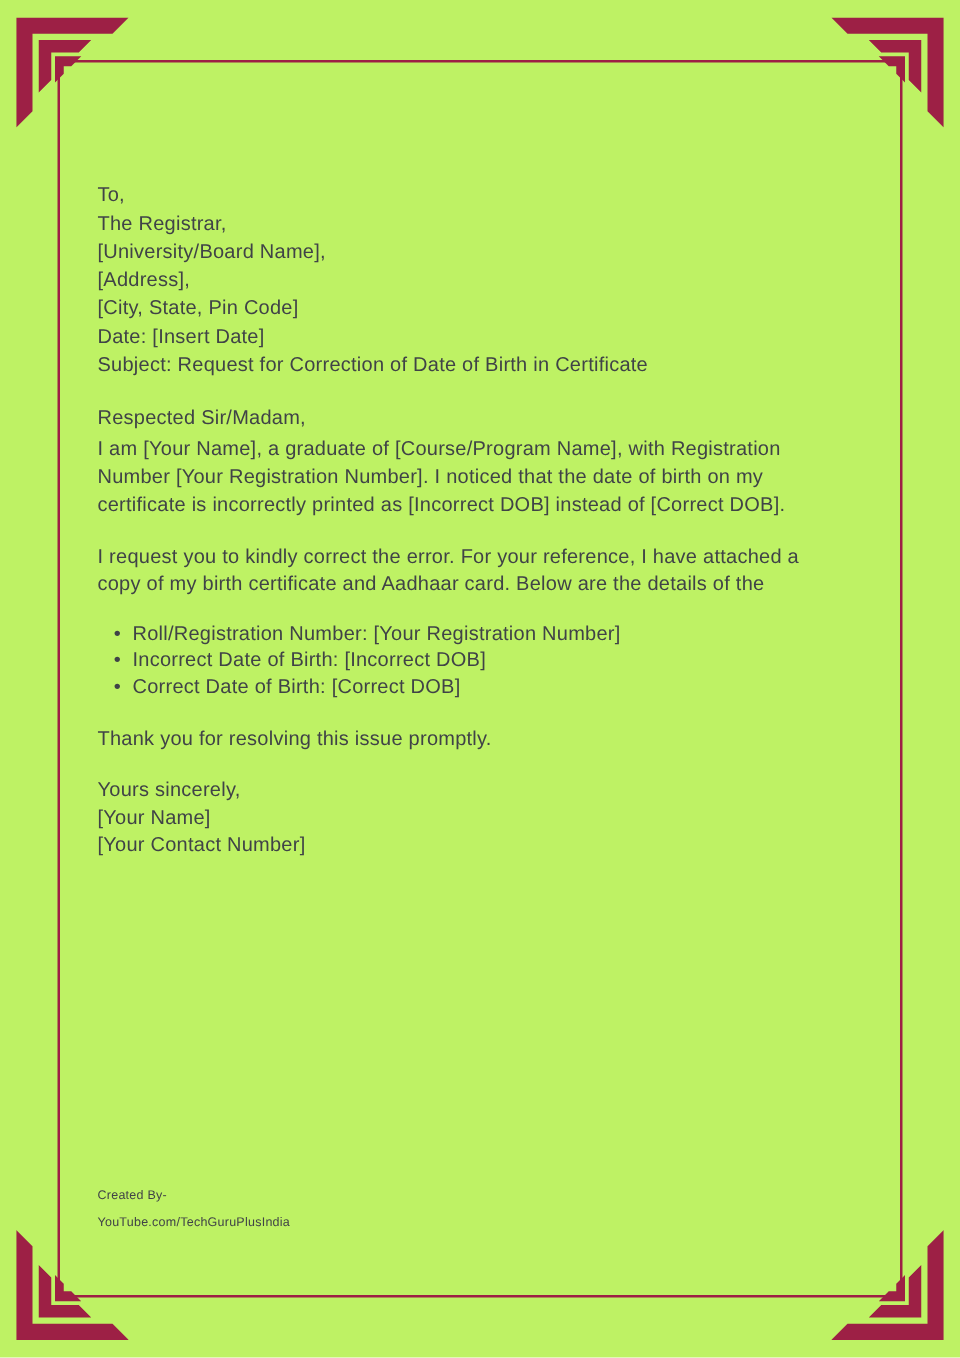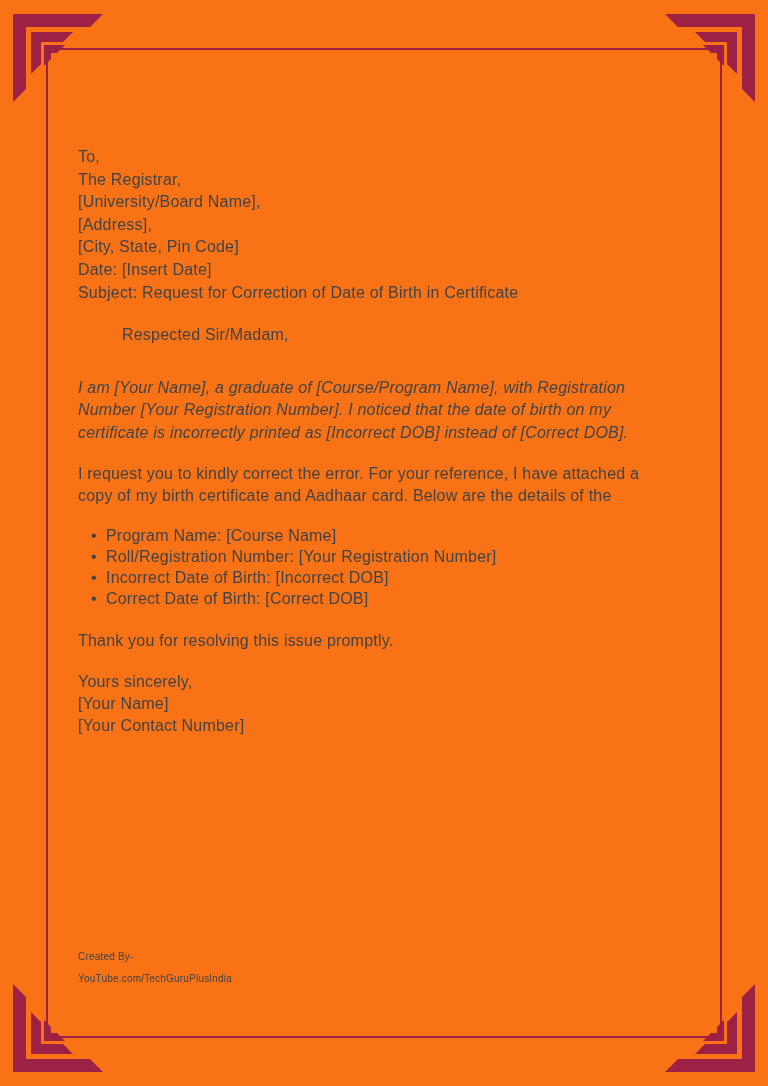--- a/index.html
+++ b/index.html
@@ -4,21 +4,21 @@
 <style>
   html, body {
     margin: 0;
     padding: 0;
     background: #fcfbfa;
   }
   .page {
     position: relative;
     width: 768px;
     height: 1086px;
-    background: #f97316;
+    background: #bef264;
     overflow: hidden;
     font-family: "Liberation Sans", sans-serif;
     color: #404347;
   }
   .frame {
     position: absolute;
     left: 46px;
     top: 48px;
     right: 46px;
     bottom: 48px;
@@ -39,22 +39,22 @@
     left: 78px;
     top: 146px;
     width: 620px;
     font-size: 16px;
     line-height: 22.6px;
     letter-spacing: 0.2px;
   }
   .line { white-space: nowrap; }
 
   .subject      { }
-  .salutation   { margin-top: 20px; margin-left: 44px; }
-  .paragraph-1  { margin-top: 30px; font-style: italic; }
+  .salutation   { margin-top: 20px; }
+  .paragraph-1  { margin-top: 2px; }
   .paragraph-2  { margin-top: 18px; }
   .details-list { margin-top: 17px; padding: 0; list-style: none; }
   .details-list li {
     position: relative;
     padding-left: 28px;
     line-height: 21px;
     white-space: nowrap;
   }
   .details-list li::before {
     content: "\2022";
@@ -122,21 +122,20 @@
       <div class="line">Number [Your Registration Number]. I noticed that the date of birth on my</div>
       <div class="line">certificate is incorrectly printed as [Incorrect DOB] instead of [Correct DOB].</div>
     </div>
 
     <div class="paragraph-2">
       <div class="line">I request you to kindly correct the error. For your reference, I have attached a</div>
       <div class="line">copy of my birth certificate and Aadhaar card. Below are the details of the</div>
     </div>
 
     <ul class="details-list">
-      <li>Program Name: [Course Name]</li>
       <li>Roll/Registration Number: [Your Registration Number]</li>
       <li>Incorrect Date of Birth: [Incorrect DOB]</li>
       <li>Correct Date of Birth: [Correct DOB]</li>
     </ul>
 
     <div class="closing-thanks line">Thank you for resolving this issue promptly.</div>
 
     <div class="signoff">
       <div class="line">Yours sincerely,</div>
       <div class="line">[Your Name]</div>

